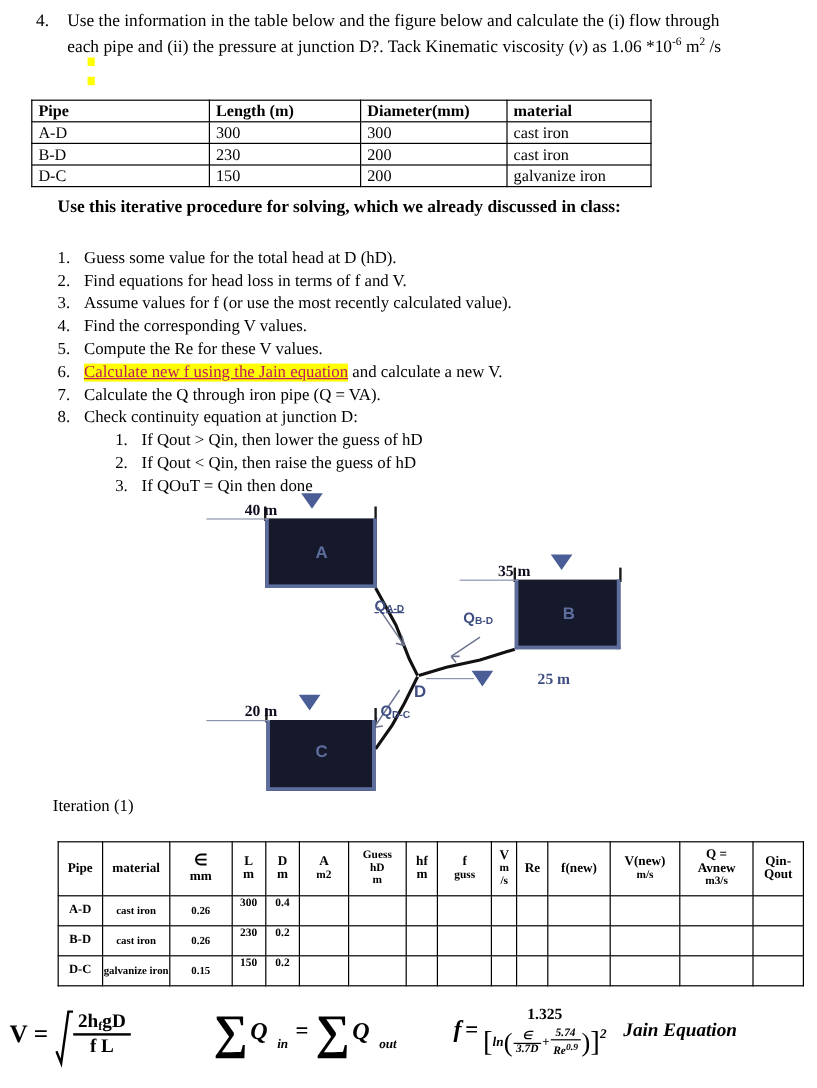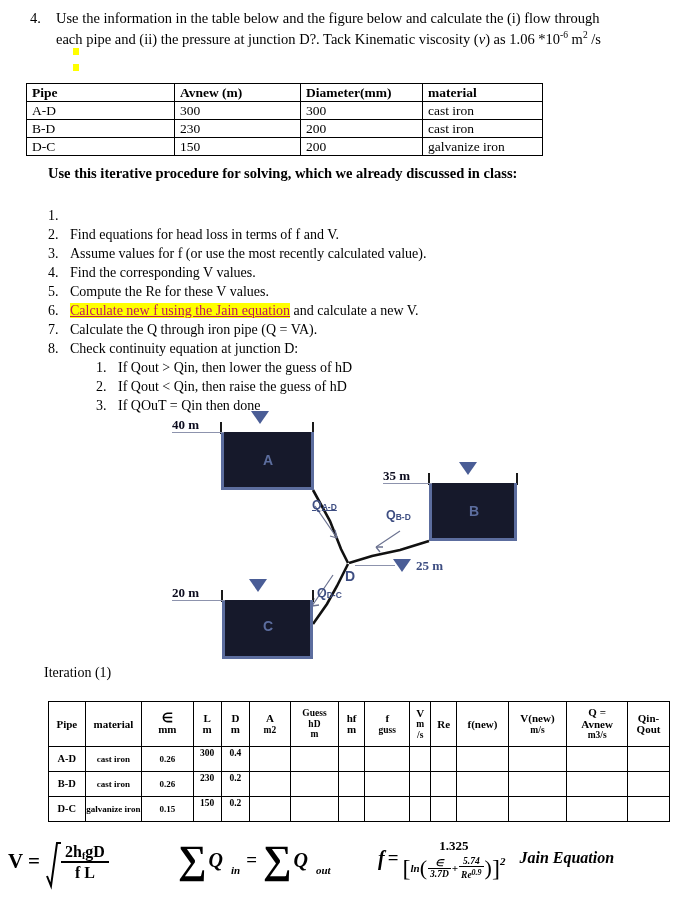--- a/index.html
+++ b/index.html
@@ -148,20 +148,21 @@
     border-left: 9px solid transparent;
     border-right: 9px solid transparent;
     border-top: 13px solid #4a5d96;
   }
   .lvl-label {
     position: absolute;
     font-size: 13px;
     font-weight: bold;
     font-family: "Liberation Serif", serif;
     color: #0c0c1e;
+    margin-left: 32px;
   }
   .lvl-line {
     position: absolute;
     height: 1px;
     background: #8d93ad;
   }
   .q-label {
     position: absolute;
     color: #3e4e82;
     font-weight: bold;
@@ -320,21 +321,21 @@
       <div class="q-text"><span>each pipe and (ii) the pressure at junction D?. Tack Kinematic viscosity (</span><span class="ital">ν</span><span>) as 1.06 *10</span><sup>-6</sup><span> m</span><sup>2</sup><span> /s</span></div>
     </div>
   </div>
   <div class="hl-mark" id="hl-mark-1"></div>
   <div class="hl-mark" id="hl-mark-2"></div>
 
   <table id="pipes-table">
     <thead>
       <tr>
         <th class="c0">Pipe</th>
-        <th class="c1">Avnew (m)</th>
+        <th class="c1">Length (m)</th>
         <th class="c2">Diameter(mm)</th>
         <th class="c3">material</th>
       </tr>
     </thead>
     <tbody>
       <tr>
         <td>A-D</td>
         <td>300</td>
         <td>300</td>
         <td>cast iron</td>
@@ -352,20 +353,21 @@
         <td>galvanize iron</td>
       </tr>
     </tbody>
   </table>
 
   <div id="procedure-heading">Use this iterative procedure for solving, which we already discussed in class:</div>
 
   <div id="procedure-list">
     <div class="p-row">
       <span class="p-num">1.</span>
+      <span class="p-text">Guess some value for the total head at D (hD).</span>
     </div>
     <div class="p-row">
       <span class="p-num">2.</span>
       <span class="p-text">Find equations for head loss in terms of f and V.</span>
     </div>
     <div class="p-row">
       <span class="p-num">3.</span>
       <span class="p-text">Assume values for f (or use the most recently calculated value).</span>
     </div>
     <div class="p-row">

